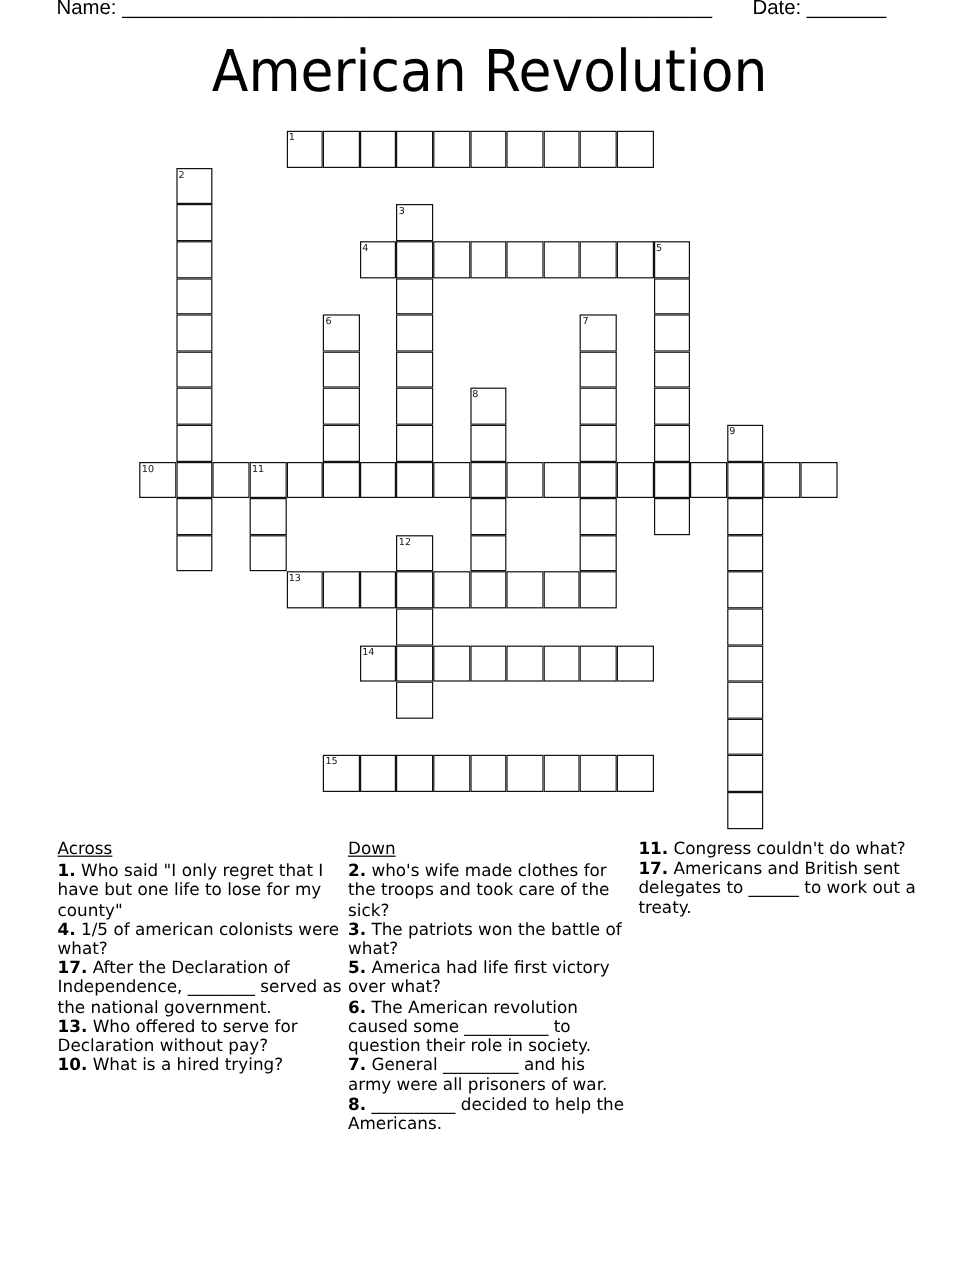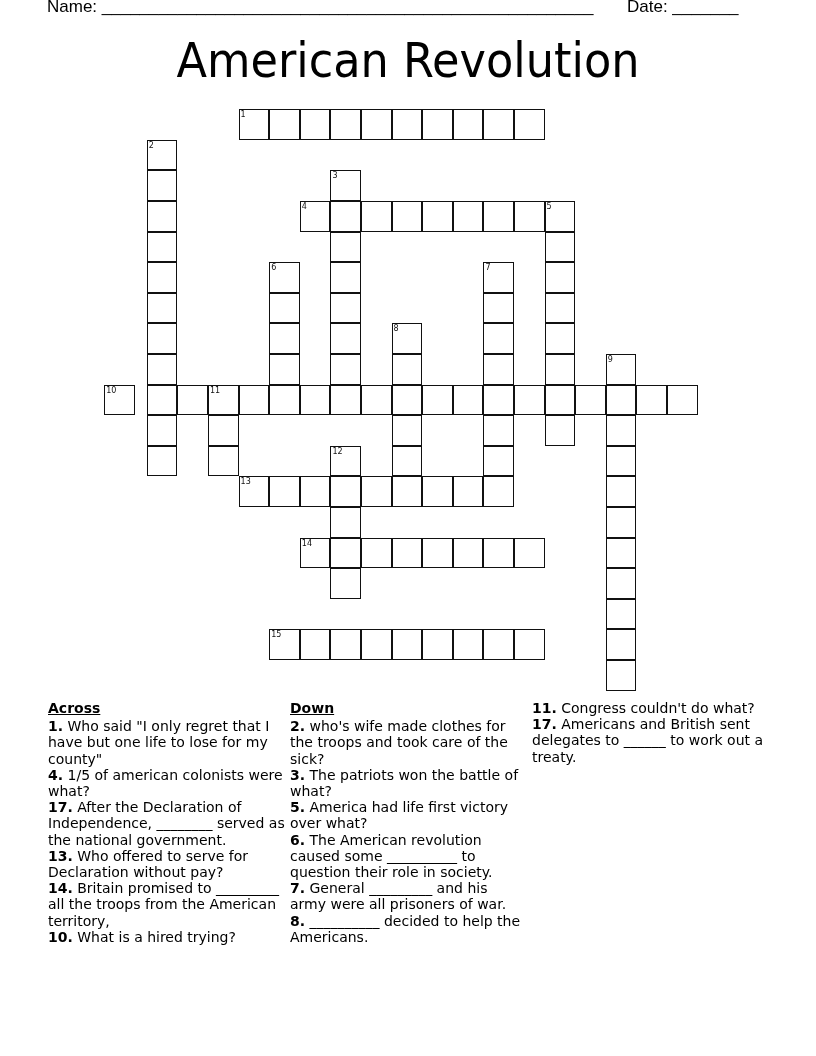--- a/index.html
+++ b/index.html
@@ -8,21 +8,21 @@
   #name-line { left:47px; }
   #date-line { left:627px; }
   #title { position:absolute; top:32px; left:0; width:816px; text-align:center; font-family:"DejaVu Sans", sans-serif; font-size:48px; letter-spacing:0px; transform:scaleX(0.93); transform-origin:center; }
   #grid { position:absolute; left:0; top:0; width:816px; height:700px; }
   .cell { position:absolute; width:30.6px; height:30.6px; box-sizing:border-box; border:1.6px solid #111; background:#fff; margin-left:-0.8px; margin-top:-0.8px; }
   .cell .num { position:absolute; top:0px; left:1px; font-family:"DejaVu Sans", sans-serif; font-size:8px; line-height:9px; color:#111; }
   .clues { position:absolute; top:700px; font-family:"DejaVu Sans", sans-serif; font-size:14px; line-height:16.2px; }
   #across { left:48px; width:240px; }
   #down { left:290px; width:235px; }
   #down2 { left:532px; width:240px; }
-  .clue-heading { font-weight:bold; text-decoration:underline; margin-bottom:2px; }
+  .clue-heading { font-weight:normal; text-decoration:underline; margin-bottom:2px; }
   .clue { margin:0; }
   .clue b { font-weight:bold; }
 </style>
 </head>
 <body>
 
 <div id="name-line" class="header-line">Name: ____________________________________________________</div>
 <div id="date-line" class="header-line">Date: _______</div>
 
 <div id="title">American Revolution</div>
@@ -113,21 +113,21 @@
     <div class="cell" style="left: 606.6px; top: 385.4px;"></div>
     <div class="cell" style="left: 606.6px; top: 416px;"></div>
     <div class="cell" style="left: 606.6px; top: 446.6px;"></div>
     <div class="cell" style="left: 606.6px; top: 477.2px;"></div>
     <div class="cell" style="left: 606.6px; top: 507.8px;"></div>
     <div class="cell" style="left: 606.6px; top: 538.4px;"></div>
     <div class="cell" style="left: 606.6px; top: 569px;"></div>
     <div class="cell" style="left: 606.6px; top: 599.6px;"></div>
     <div class="cell" style="left: 606.6px; top: 630.2px;"></div>
     <div class="cell" style="left: 606.6px; top: 660.8px;"></div>
-    <div class="cell" style="left: 105px; top: 385.4px;">
+    <div class="cell" style="left: 117px; top: 385.4px;">
       <span class="num">10</span>
     </div>
     <div class="cell" style="left: 178.2px; top: 385.4px;"></div>
     <div class="cell" style="left: 208.8px; top: 385.4px;">
       <span class="num">11</span>
     </div>
     <div class="cell" style="left: 239.4px; top: 385.4px;"></div>
     <div class="cell" style="left: 300.6px; top: 385.4px;"></div>
     <div class="cell" style="left: 361.8px; top: 385.4px;"></div>
     <div class="cell" style="left: 423px; top: 385.4px;"></div>
@@ -175,21 +175,20 @@
     <div class="cell" style="left: 514.8px; top: 630.2px;"></div>
   </div>
 
 <div id="across" class="clues">
   <div class="clue-heading">Across</div>
   <div>
       <div class="clue"><b>1.</b><span> Who said "I only regret that I have but one life to lose for my county"</span></div>
       <div class="clue"><b>4.</b><span> 1/5 of american colonists were what?</span></div>
       <div class="clue"><b>17.</b><span> After the Declaration of Independence, ________ served as the national government.</span></div>
       <div class="clue"><b>13.</b><span> Who offered to serve for Declaration without pay?</span></div>
-      <div class="clue"><b>14.</b><span> Britain promised to _________ all the troops from the American territory,</span></div>
       <div class="clue"><b>10.</b><span> What is a hired trying?</span></div>
     </div>
 </div>
 
 <div id="down" class="clues">
   <div class="clue-heading">Down</div>
   <div>
       <div class="clue"><b>2.</b><span> who's wife made clothes for the troops and took care of the sick?</span></div>
       <div class="clue"><b>3.</b><span> The patriots won the battle of what?</span></div>
       <div class="clue"><b>5.</b><span> America had life first victory over what?</span></div>

